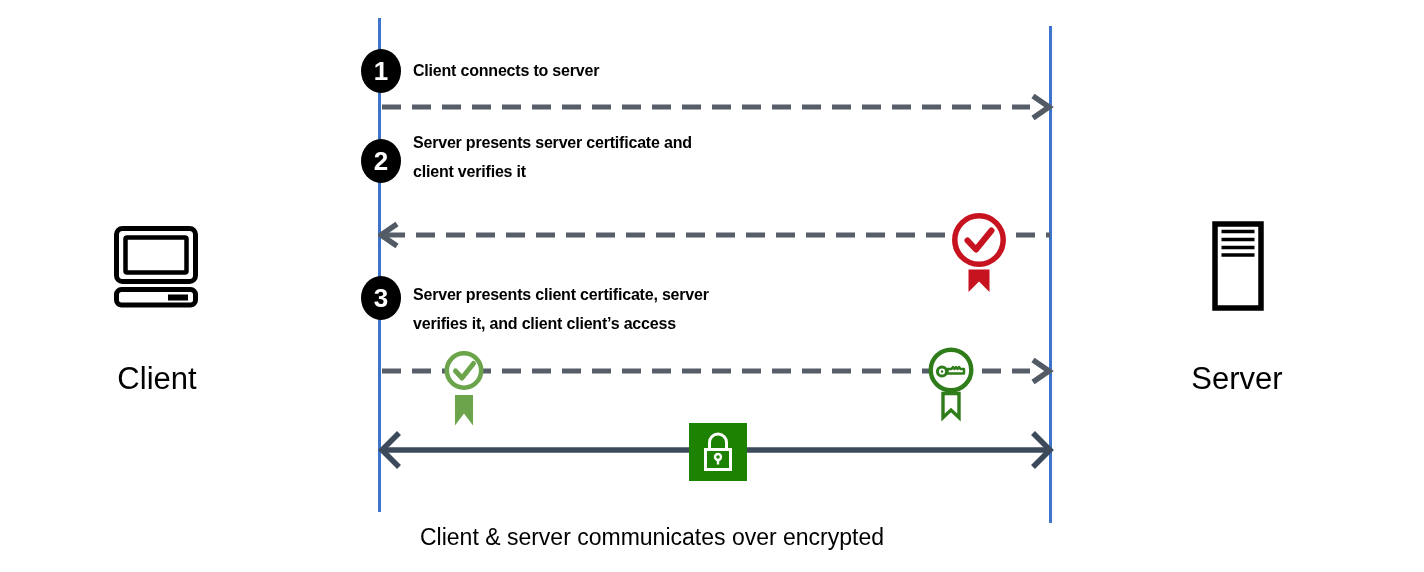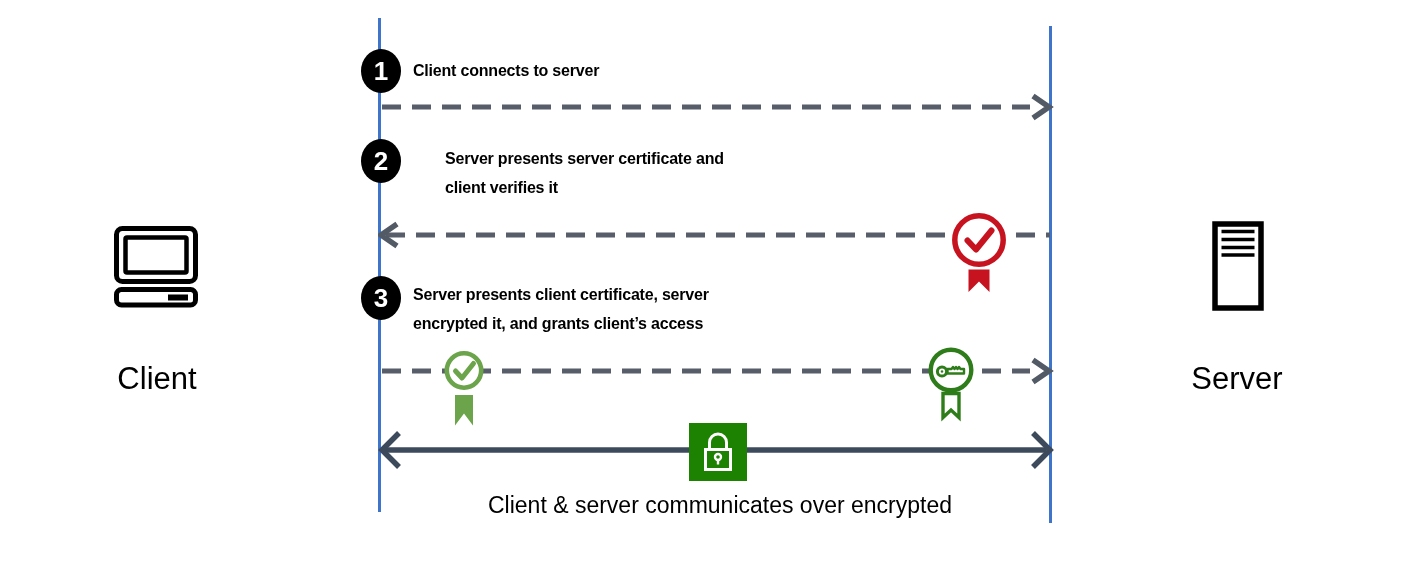--- a/index.html
+++ b/index.html
@@ -13,21 +13,21 @@
   .step-badge{
     width:40px;height:44px;border-radius:50%;background:#000;color:#fff;
     display:flex;align-items:center;justify-content:center;
     font-size:26px;font-weight:700;
   }
   .step-text{
     font-size:16px;line-height:29px;font-weight:700;letter-spacing:-0.2px;
     color:#000;white-space:nowrap;
   }
   .footer-caption{
-    width:600px;text-align:center;font-size:23px;line-height:30px;font-weight:400;color:#000;
+    width:600px;text-align:left;font-size:23px;line-height:30px;font-weight:400;color:#000;margin-top:32px;
   }
   svg{display:block;}
 </style>
 </head>
 <body>
 
 <div id="canvas">
 
   <div class="abs lifeline" style="left:378px;top:18px;height:494px;"></div>
   <div class="abs lifeline" style="left:1049px;top:26px;height:497px;"></div>
@@ -56,40 +56,40 @@
     <div>Client connects to server</div>
   </div>
   <svg class="abs" style="left:378px;top:93px;" width="676" height="28" viewBox="0 0 676 28">
     <line x1="4" y1="14" x2="652" y2="14" stroke="#575E69" stroke-width="5" stroke-dasharray="19 11"></line>
     <polyline points="655,3 671,14 655,25" fill="none" stroke="#525A65" stroke-width="5.5"></polyline>
   </svg>
 
   <div class="abs step-badge" style="left:361px;top:139px;">
     <span>2</span>
   </div>
-  <div class="abs step-text" style="left:413px;top:144px;margin-left:32px;">
+  <div class="abs step-text" style="left:413px;top:128px;">
     <div>Server presents server certificate and</div>
     <div>client verifies it</div>
   </div>
   <svg class="abs" style="left:378px;top:221px;" width="676" height="28" viewBox="0 0 676 28">
     <line x1="8" y1="14" x2="672" y2="14" stroke="#575E69" stroke-width="5" stroke-dasharray="19 11"></line>
     <polyline points="19,3 3,14 19,25" fill="none" stroke="#525A65" stroke-width="5.5"></polyline>
   </svg>
   <svg class="abs" style="left:949px;top:211px;" width="60" height="82" viewBox="0 0 60 82" color="#C7131F">
     <circle cx="30" cy="29" r="24.2" fill="#fff" stroke="currentColor" stroke-width="5.5"></circle>
     <path d="M18.5,29.5 L27,38.5 L42.5,19.5" fill="none" stroke="currentColor" stroke-width="6" stroke-linecap="round" stroke-linejoin="round"></path>
     <path d="M19.5,58.5 L19.5,81 L30,70.5 L40.5,81 L40.5,58.5 Z" fill="currentColor"></path>
   </svg>
 
   <div class="abs step-badge" style="left:361px;top:276px;">
     <span>3</span>
   </div>
   <div class="abs step-text" style="left:413px;top:280px;">
     <div>Server presents client certificate, server</div>
-    <div>encrypted it, and grants client’s access</div>
+    <div>verifies it, and client client’s access</div>
   </div>
   <svg class="abs" style="left:378px;top:357px;" width="676" height="28" viewBox="0 0 676 28">
     <line x1="4" y1="14" x2="652" y2="14" stroke="#575E69" stroke-width="5" stroke-dasharray="19 11"></line>
     <polyline points="655,3 671,14 655,25" fill="none" stroke="#525A65" stroke-width="5.5"></polyline>
   </svg>
   <svg class="abs" style="left:441px;top:350px;" width="46" height="77" viewBox="0 0 46 77" color="#6BA44A">
     <circle cx="23" cy="20.5" r="17.2" fill="#fff" stroke="currentColor" stroke-width="4.6"></circle>
     <path d="M14.5,21 L21,28 L32.5,13.5" fill="none" stroke="currentColor" stroke-width="5" stroke-linecap="round" stroke-linejoin="round"></path>
     <path d="M14,45 L14,75.5 L23,63.5 L32,75.5 L32,45 Z" fill="currentColor"></path>
   </svg>

